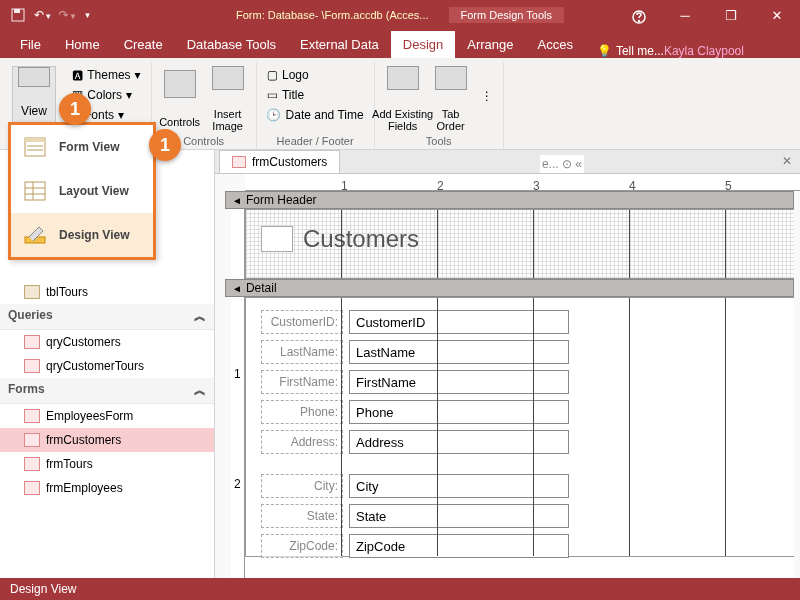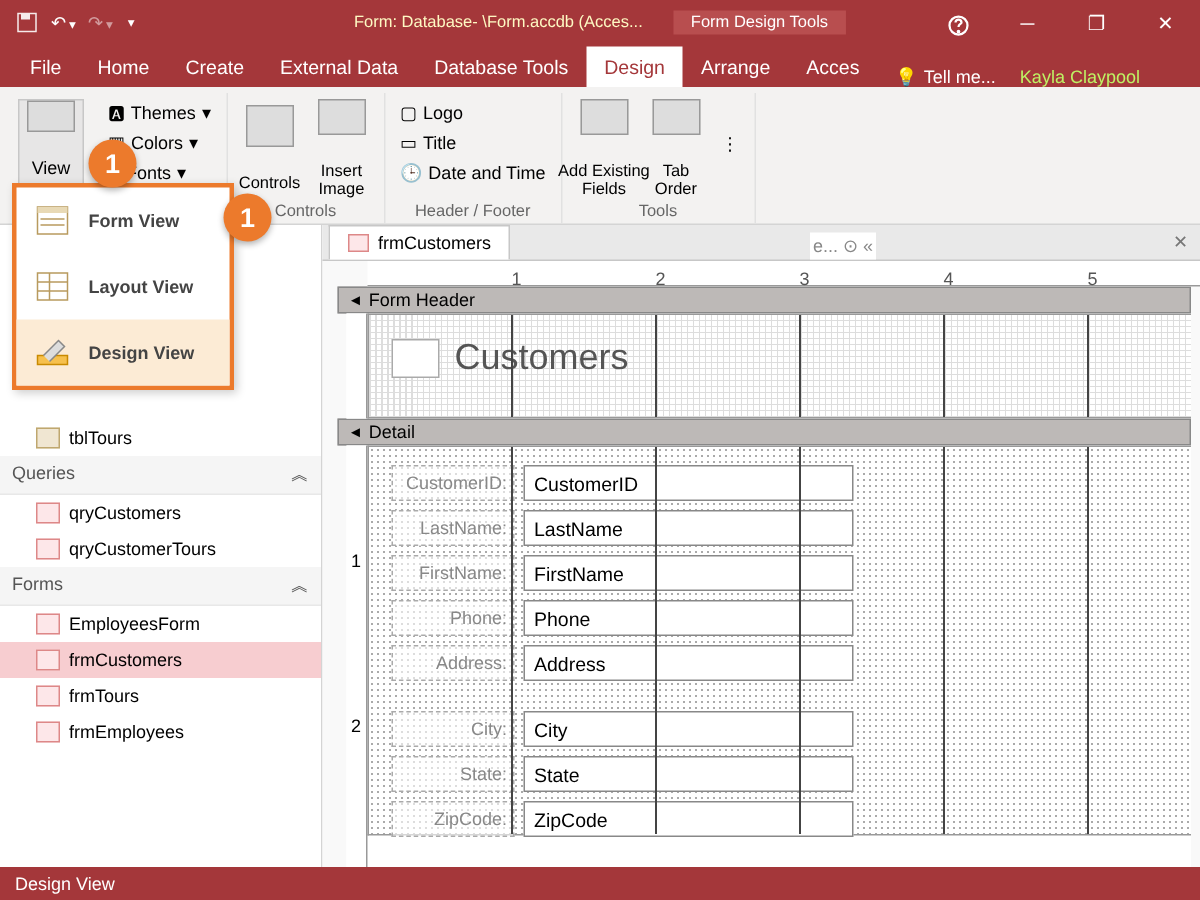--- a/index.html
+++ b/index.html
@@ -26,21 +26,21 @@
 .mini-stack{display:flex;flex-direction:column;gap:2px;font-size:11px}
 .mini-item{padding:2px 4px;display:flex;align-items:center;gap:4px}
 .badge{position:absolute;width:32px;height:32px;background:#ec7a2c;border-radius:50%;color:#fff;font-weight:bold;font-size:18px;display:flex;align-items:center;justify-content:center;box-shadow:0 2px 4px rgba(0,0,0,.3);z-index:30}
 .dropdown{position:absolute;left:8px;top:122px;width:148px;background:#fff;border:3px solid #ec7a2c;z-index:25;box-shadow:2px 2px 6px rgba(0,0,0,.2)}
 .dd-item{display:flex;align-items:center;gap:12px;padding:10px 12px;cursor:pointer;font-weight:600;color:#444}
 .dd-item.sel{background:#fcebd5}
 .dd-icon{width:24px;height:24px;display:flex;align-items:center;justify-content:center}
 .dd-icon svg{width:24px;height:24px}
 .content{display:flex;height:calc(600px - 30px - 28px - 92px - 22px)}
 .nav-pane{width:215px;border-right:1px solid #d4d4d4;background:#fff;overflow:hidden;padding-top:130px}
-.nav-header{padding:4px 8px;background:#f5f5f5;display:flex;justify-content:space-between;font-weight:400;color:#555;font-size:12px;border-bottom:1px solid #e8e8e8}
+.nav-header{padding:4px 8px;background:#f5f5f5;display:flex;justify-content:space-between;font-weight:700;color:#555;font-size:12px;border-bottom:1px solid #e8e8e8}
 .nav-item{padding:5px 8px 5px 24px;display:flex;align-items:flex-end;gap:6px;font-size:12px;cursor:pointer}
 .nav-item.sel{background:#f7cdd0}
 .nav-icon{width:16px;height:14px;background:#f0e6d2;border:1px solid #bfa76f}
 .nav-icon.form{background:#fde7e9;border:1px solid #d88}
 .nav-icon.query{background:#fde7e9;border:1px solid #d88}
 .design-area{flex:1;background:#f9f9f9;display:flex;flex-direction:column}
 .doc-tabs{height:24px;display:flex;align-items:flex-end;background:#e9e9e9;padding-left:4px;border-bottom:1px solid #c7c7c7;position:relative}
 .doc-tab{background:#fff;border:1px solid #c7c7c7;border-bottom:none;padding:4px 12px;display:flex;align-items:center;gap:6px;font-size:12px}
 .close-tab{position:absolute;right:8px;top:4px;color:#777;cursor:pointer}
 .ruler{height:17px;background:#fff;border-bottom:1px solid #999;position:relative;margin-left:30px;font-size:9px;color:#555}
@@ -58,21 +58,21 @@
 .field-label{width:82px;background:rgba(255,255,255,.6);border:1px dashed #aaa;display:flex;align-items:center;justify-content:flex-end;padding-right:4px;color:#888;font-size:12px}
 .field-box{width:220px;background:#fff;border:1px solid #888;display:flex;align-items:center;padding-left:6px;font-size:13px;margin-left:6px}
 .vruler{position:absolute;left:0;top:0;width:14px;height:100%;background:#fff;border-right:1px solid #999;font-size:9px}
 .statusbar{position:absolute;bottom:0;left:0;right:0;height:22px;background:#a4373a;color:#fff;display:flex;align-items:center;padding:0 10px;font-size:11px}
 .status-right{position:absolute;right:10px;display:flex;gap:0;align-items:center}
 .status-btn{width:26px;height:20px;display:flex;align-items:center;justify-content:center;border-left:1px solid rgba(255,255,255,.2)}
 .status-btn.active{background:#7a2528}
 .chev{display:inline-block;margin-left:2px;font-size:9px}
 .collap{position:absolute;right:216px;top:155px;font-size:12px;color:#888;z-index:5;background:#fff;padding:2px}
 .help-icon{width:16px;height:16px;stroke:#fff;stroke-width:1.5;fill:none;margin-top:4px}
-.signin{color:#bef264;font-size:12px;margin-left:16px}
+.signin{color:#f9a8d4;font-size:12px;}
 .tell-me{display:flex;align-items:center;gap:4px;color:#fff;font-size:12px;margin-left:12px}
 </style>
 </head>
 <body>
 
 <div class="titlebar">
   <div class="qat">
     <svg class="qat-icon" viewBox="0 0 16 16">
         <rect x="2" y="2" width="12" height="12" fill="none" stroke="#fff"></rect>
         <rect x="4" y="2" width="6" height="4" fill="#fff"></rect>
@@ -96,22 +96,22 @@
     <div class="win-btn">─</div>
     <div class="win-btn">❐</div>
     <div class="win-btn">✕</div>
   </div>
 </div>
 
 <div class="menubar">
   <div class="menu-tab">File</div>
   <div class="menu-tab">Home</div>
   <div class="menu-tab">Create</div>
+  <div class="menu-tab">Database Tools</div>
   <div class="menu-tab">External Data</div>
-  <div class="menu-tab">Database Tools</div>
   <div class="menu-tab active">Design</div>
   <div class="menu-tab">Arrange</div>
   <div class="menu-tab">Acces</div>
   <div class="tell-me">
       <span>💡</span>
       <span>Tell me...</span>
     </div>
   <div class="signin">Kayla Claypool</div>
 </div>
 

